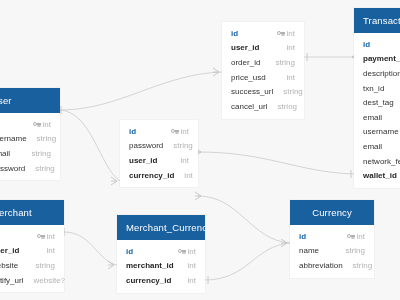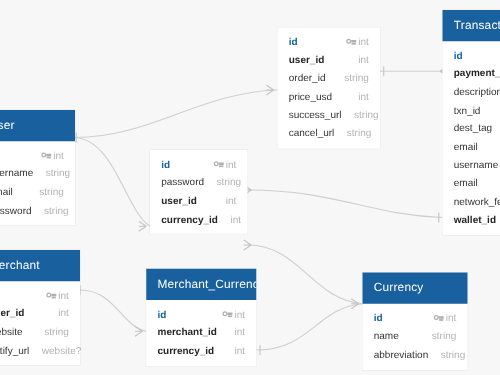--- a/index.html
+++ b/index.html
@@ -106,21 +106,21 @@
   .field-type {
     font-size: 8px;
     color: #b3b3b3;
   }
   
   #entity-user        { left: -18px; top: 88px;  width: 78px; }
   #entity-merchant    { left: -18px; top: 200px; width: 82px; }
   #entity-wallet      { left: 120px; top: 120px; width: 78px; }
   #entity-merchant-currency { left: 117px; top: 215px; width: 88px; }
   #entity-payment     { left: 222px; top: 22px;  width: 82px; }
-  #entity-currency    { left: 290px; top: 218px; width: 84px; }
+  #entity-currency    { left: 290px; top: 200px; width: 84px; text-align: center; }
   #entity-transaction { left: 354px; top: 8px;   width: 80px; }
 </style>
 </head>
 <body>
 
 <div id="canvas">
 
   <svg id="links" viewBox="0 0 400 300" width="400" height="300">
     <g fill="none" stroke="#cfcfcf" stroke-width="0.9">
 

